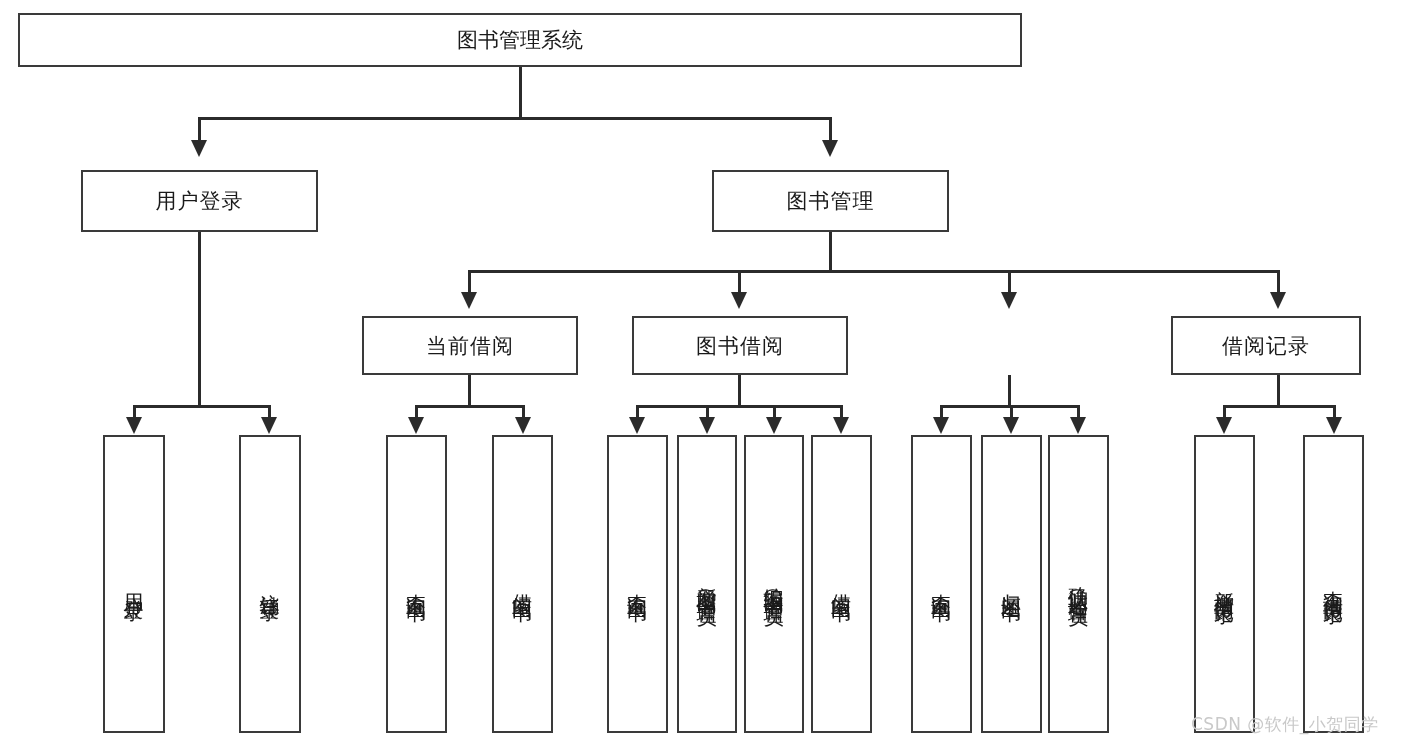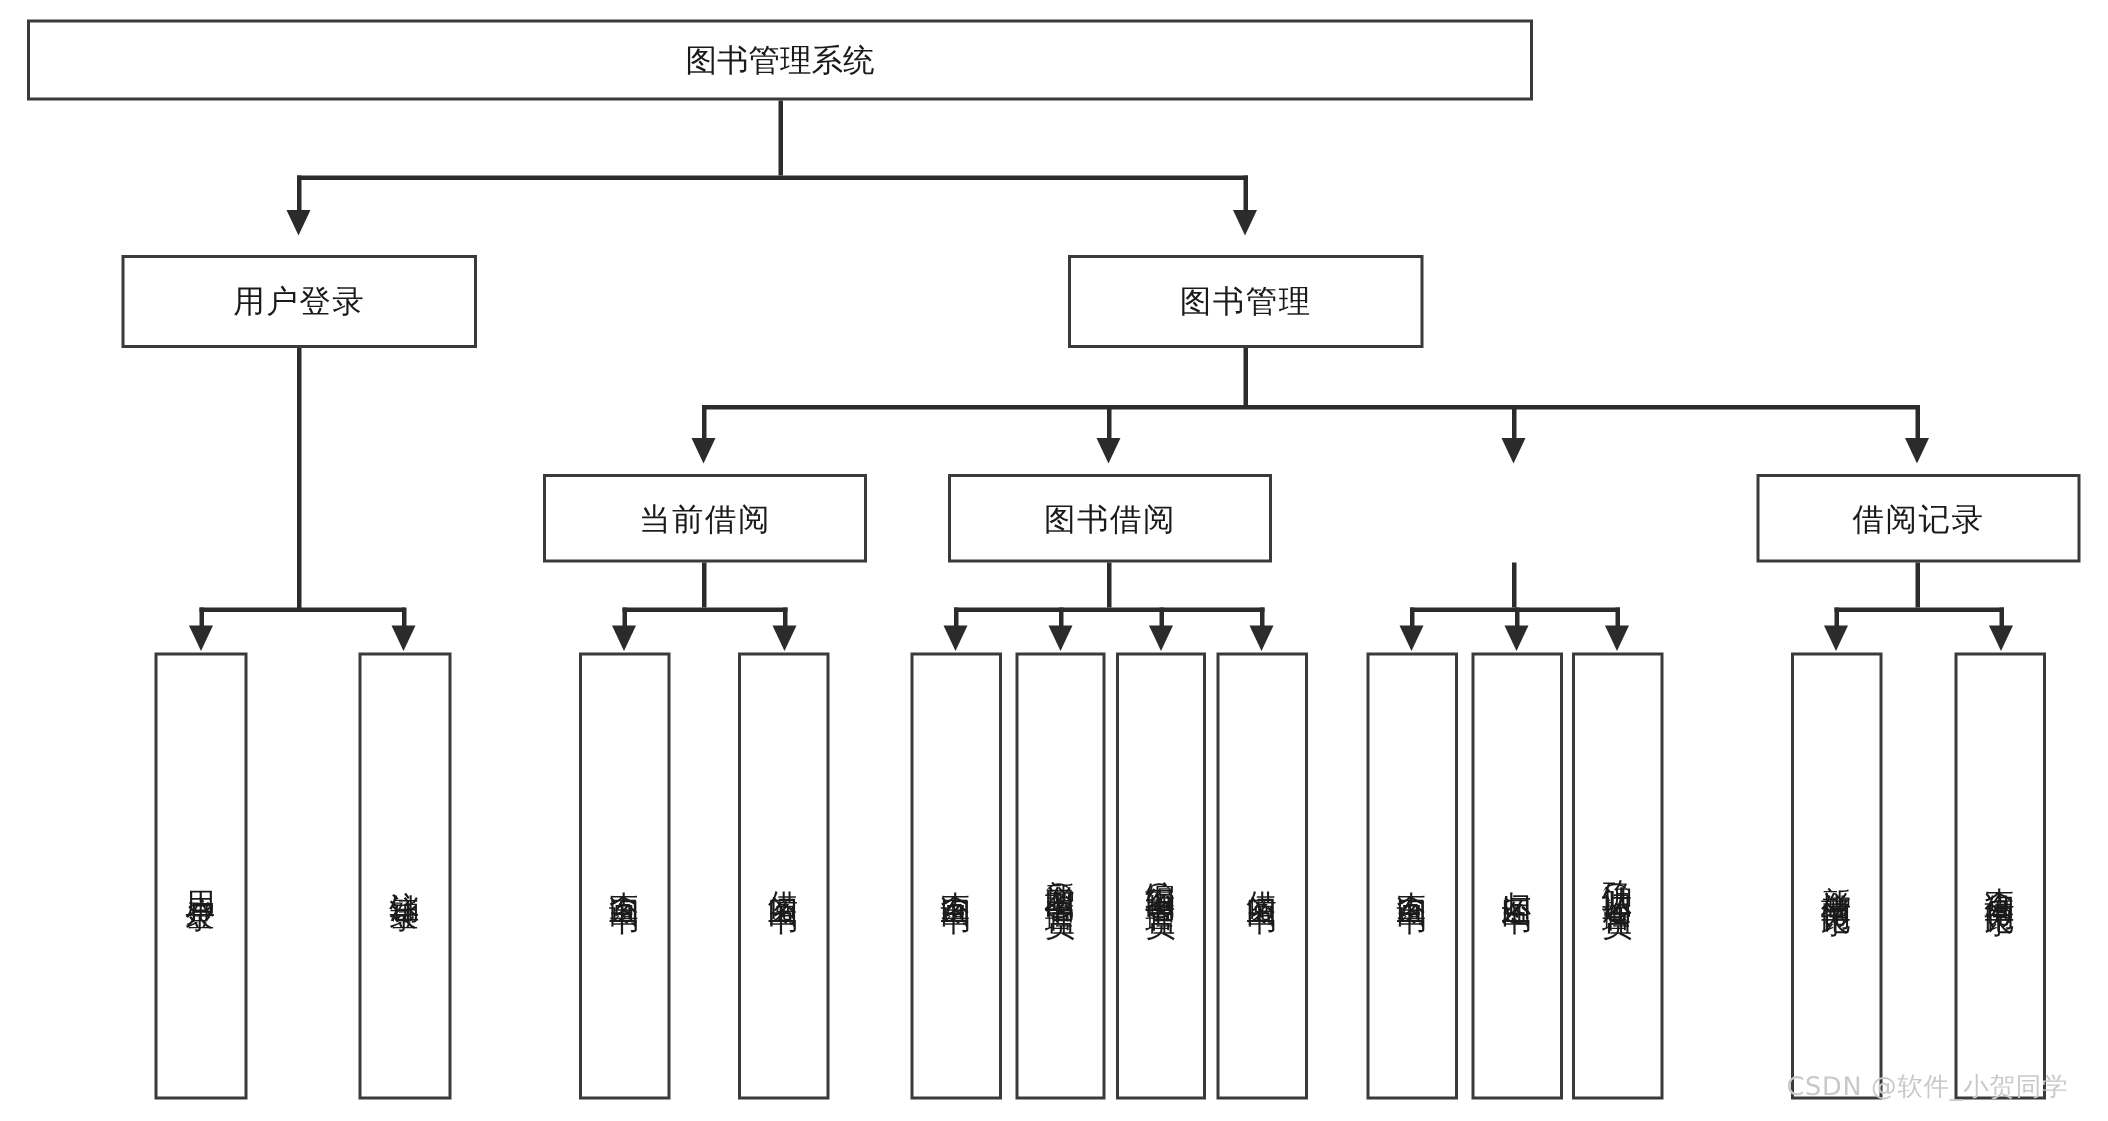--- a/index.html
+++ b/index.html
@@ -125,21 +125,21 @@
   <div class="arrow" style="left:1001px; top:292px;"></div>
   <div class="ln v" style="left:1277px; top:270px; width:3px; height:24px;"></div>
   <div class="arrow" style="left:1270px; top:292px;"></div>
 
   <div class="node horiz" style="left:362px; top:316px; width:216px; height:59px;">
     <span>当前借阅</span>
   </div>
   <div class="node horiz" style="left:632px; top:316px; width:216px; height:59px;">
     <span>图书借阅</span>
   </div>
-  <div class="node horiz" style="left:1171px; top:316px; width:216px; height:59px;">
+  <div class="node horiz" style="left:1171px; top:316px; width:190px; height:59px;">
     <span>借阅记录</span>
   </div>
 
   <div class="ln v" style="left:468px; top:375px; width:3px; height:30px;"></div>
   <div class="ln h" style="left:415px; top:405px; width:110px; height:3px;"></div>
   <div class="ln v" style="left:415px; top:405px; width:3px; height:14px;"></div>
   <div class="arrow" style="left:408px; top:417px;"></div>
   <div class="ln v" style="left:522px; top:405px; width:3px; height:14px;"></div>
   <div class="arrow" style="left:515px; top:417px;"></div>
 

